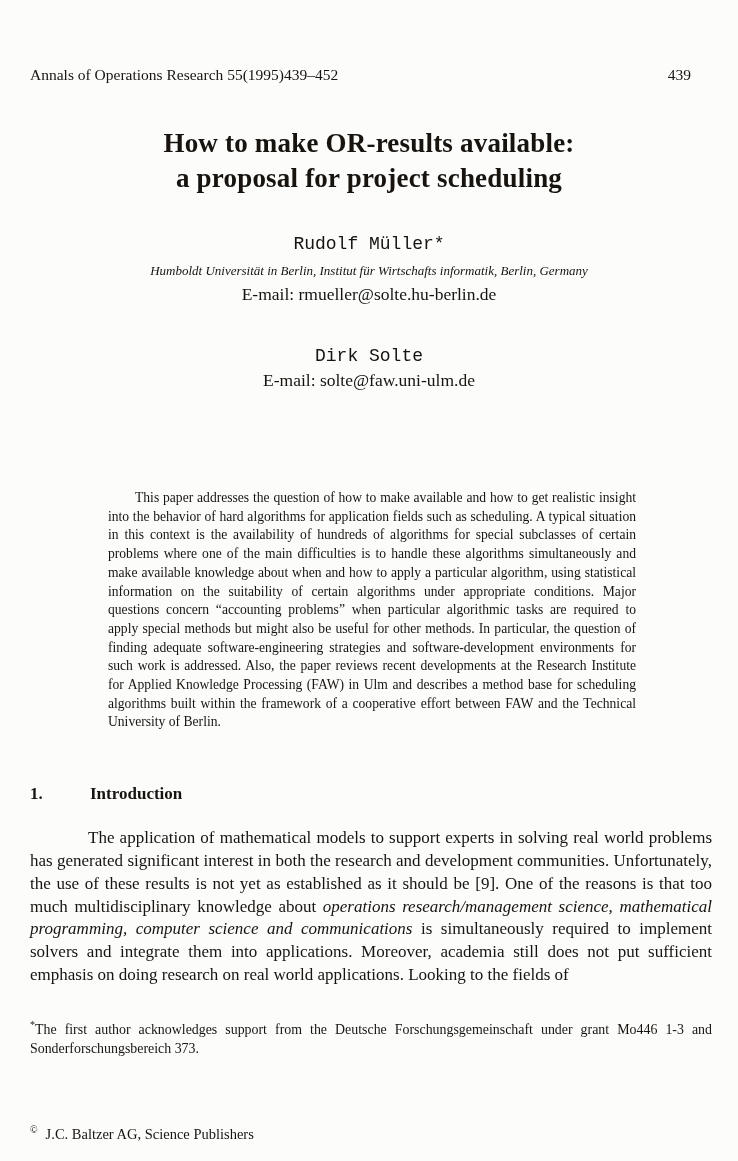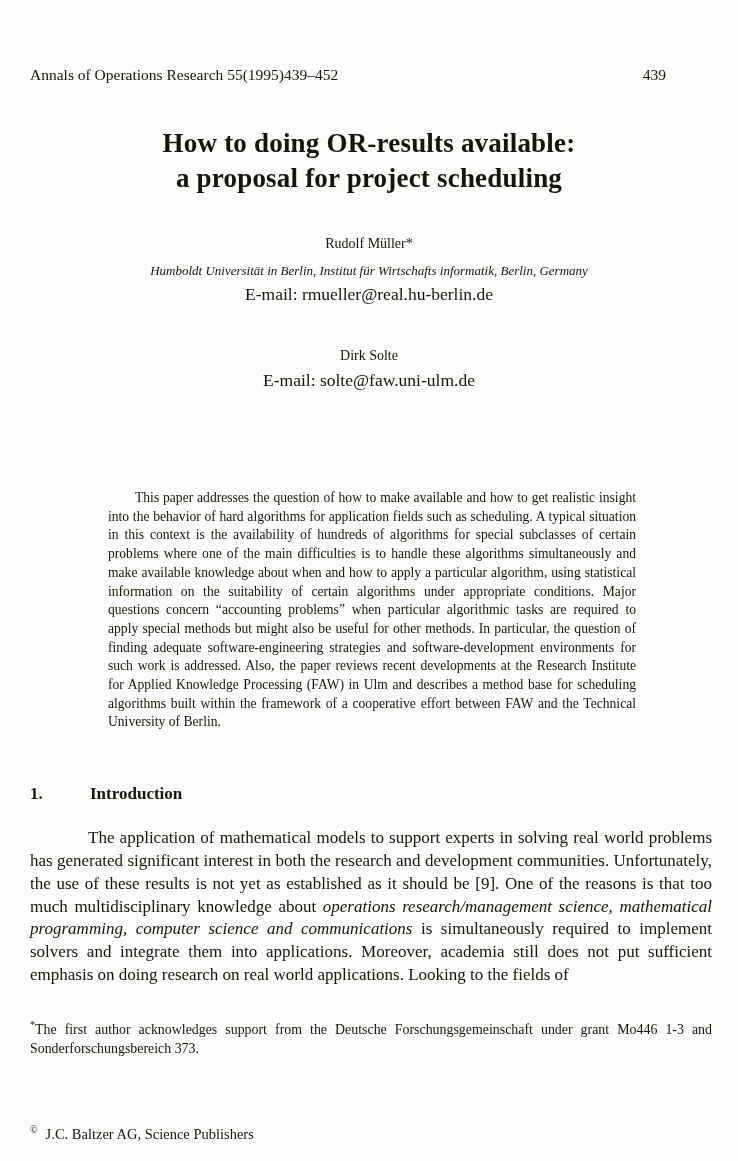--- a/index.html
+++ b/index.html
@@ -14,38 +14,39 @@
     background: #fcfcfa;
     color: #171410;
     font-family: "Liberation Serif", "DejaVu Serif", serif;
     overflow: hidden;
     box-sizing: border-box;
   }
   .running-head {
     display: flex;
     justify-content: space-between;
     align-items: baseline;
-    padding: 66px 72px 0 30px;
+    padding: 66px 47px 0 30px;
     font-size: 15.5px;
   }
   .paper-title {
     margin: 42px 0 0 0;
     text-align: center;
     font-size: 27px;
     font-weight: bold;
     line-height: 35px;
     letter-spacing: 0.2px;
   }
   .paper-title span { display: block; }
   .author-block { text-align: center; }
   .author-block.first { margin-top: 36px; }
   .author-block.second { margin-top: 38px; }
   .author-name {
-    font-size: 14px;
+    font-size: 18px;
     line-height: 24px;
+    font-family: Liberation Mono, monospace;
   }
   .affiliation {
     font-style: italic;
     font-size: 13px;
     line-height: 23px;
     margin-top: 3px;
   }
   .affiliation-line { display: block; }
   .author-email {
     font-size: 17.5px;
@@ -98,30 +99,30 @@
 <body>
 
 <div class="page">
 
   <div class="running-head">
     <span>Annals of Operations Research 55(1995)439–452</span>
     <span>439</span>
   </div>
 
   <h1 class="paper-title">
-    <span>How to doing OR-results available:</span>
+    <span>How to make OR-results available:</span>
     <span>a proposal for project scheduling</span>
   </h1>
 
   <div class="author-block first">
     <div class="author-name">Rudolf Müller*</div>
     <div class="affiliation">
       <span class="affiliation-line">Humboldt Universität in Berlin, Institut für Wirtschafts informatik, Berlin, Germany</span>
     </div>
-    <div class="author-email">E-mail: rmueller@real.hu-berlin.de</div>
+    <div class="author-email">E-mail: rmueller@solte.hu-berlin.de</div>
   </div>
 
   <div class="author-block second">
     <div class="author-name">Dirk Solte</div>
     <div class="author-email">E-mail: solte@faw.uni-ulm.de</div>
   </div>
 
   <p class="abstract">This paper addresses the question of how to make available and how to get realistic insight into the behavior of hard algorithms for application fields such as scheduling. A typical situation in this context is the availability of hundreds of algorithms for special subclasses of certain problems where one of the main difficulties is to handle these algorithms simultaneously and make available knowledge about when and how to apply a particular algorithm, using statistical information on the suitability of certain algorithms under appropriate conditions. Major questions concern “accounting problems” when particular algorithmic tasks are required to apply special methods but might also be useful for other methods. In particular, the question of finding adequate software-engineering strategies and software-development environments for such work is addressed. Also, the paper reviews recent developments at the Research Institute for Applied Knowledge Processing (FAW) in Ulm and describes a method base for scheduling algorithms built within the framework of a cooperative effort between FAW and the Technical University of Berlin.</p>
 
   <div class="section-heading">

